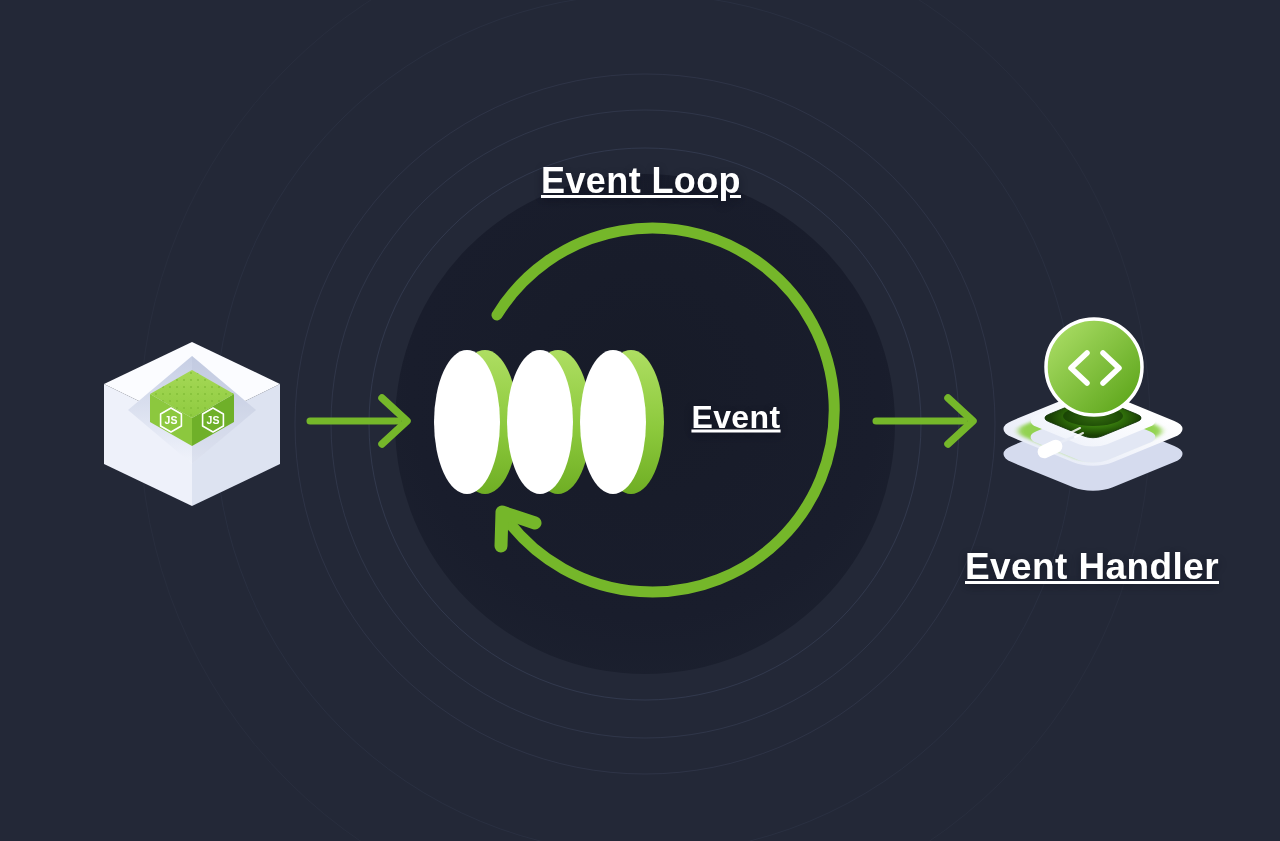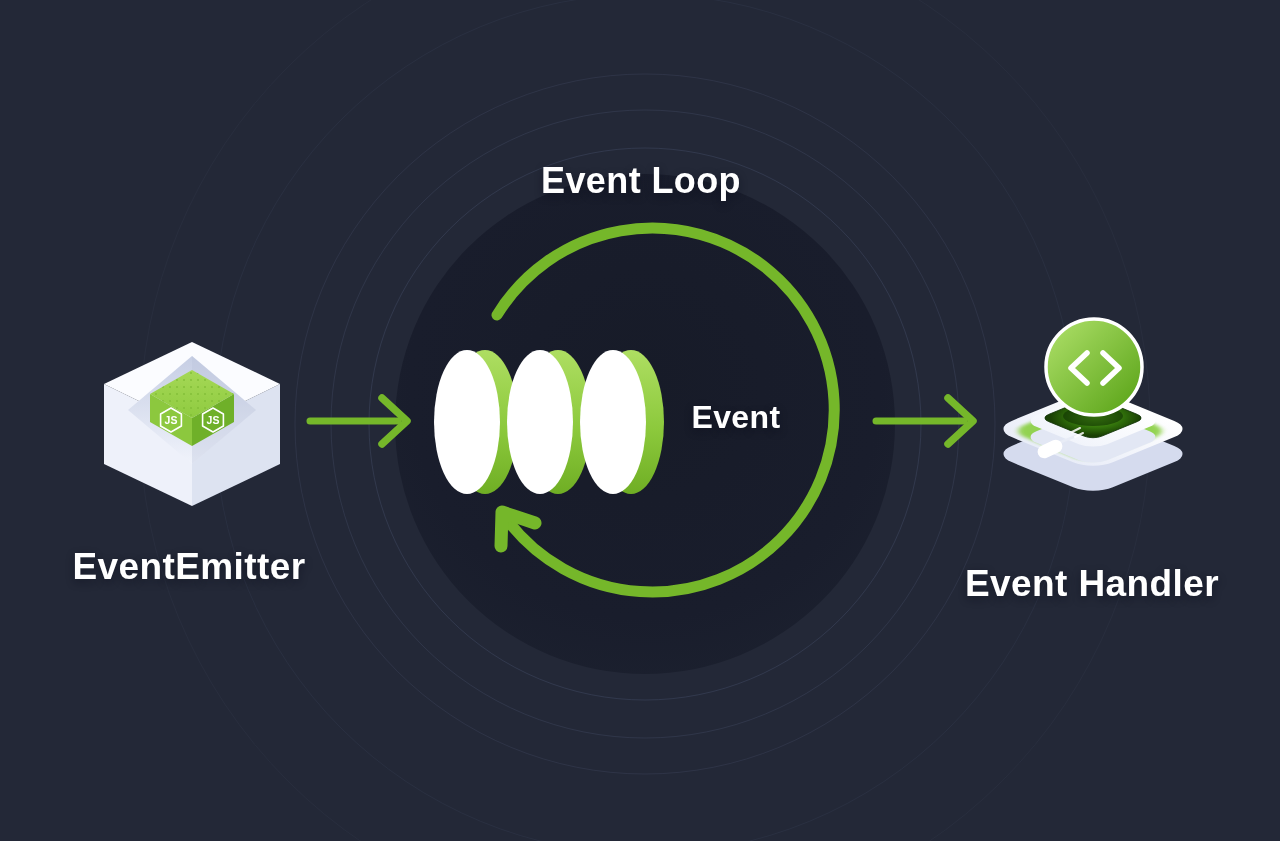--- a/index.html
+++ b/index.html
@@ -6,25 +6,26 @@
   .stage{
     position:relative;width:1280px;height:841px;overflow:hidden;
     background:#232837;
     font-family:"Liberation Sans",sans-serif;
   }
   .gfx{position:absolute;left:0;top:0;width:1280px;height:841px;display:block;}
   .label{
     position:absolute;transform:translate(-50%,-50%);
     color:#ffffff;font-weight:800;white-space:nowrap;letter-spacing:.4px;
     text-shadow:0 3px 8px rgba(8,12,24,.45);
+    text-decoration:underline;
   }
   .title{left:641px;top:181px;font-size:36px;}
   .event{left:736px;top:417px;font-size:32px;}
   .emitter{left:189px;top:567px;font-size:37px;}
-  .handler{left:1092px;top:567px;font-size:37px;margin-top:17px;}
+  .handler{left:1092px;top:567px;font-size:37px;}
   .badge-text{font:700 10.5px "Liberation Sans",sans-serif;}
 </style>
 </head>
 <body>
 
 <div class="stage">
 
   <svg class="gfx" viewBox="0 0 1280 841">
     <defs>
       <radialGradient id="gBigCircle" cx="50%" cy="42%" r="65%">
@@ -144,16 +145,15 @@
       <circle cx="1094" cy="367" r="48" fill="url(#gBall)" stroke="#ffffff" stroke-width="3.5"></circle>
       <g fill="none" stroke="#ffffff" stroke-width="5.5" stroke-linecap="round" stroke-linejoin="round">
         <polyline points="1087,353 1071,368 1087,383"></polyline>
         <polyline points="1103,353 1119,368 1103,383"></polyline>
       </g>
     </g>
   </svg>
 
   <div class="label title">Event Loop</div>
   <div class="label event">Event</div>
-  <div class="label emitter">EventEmitter</div>
   <div class="label handler">Event Handler</div>
 
 </div>
 
 </body></html>

